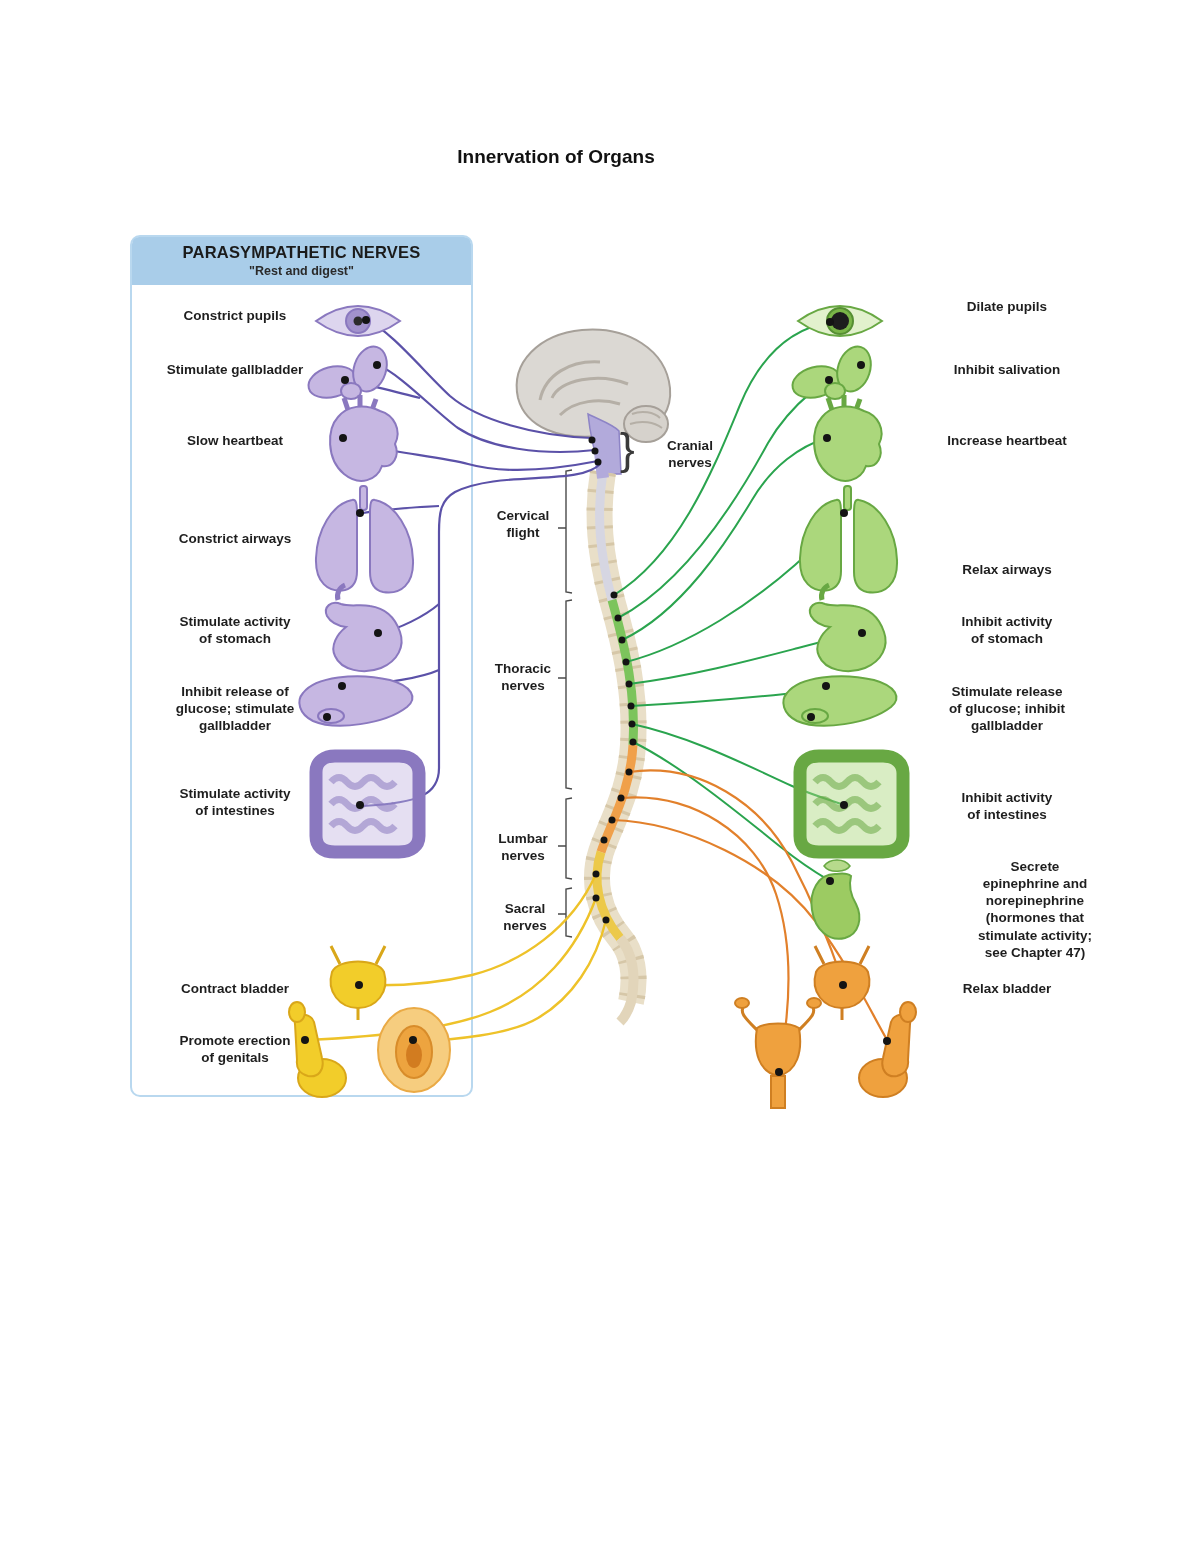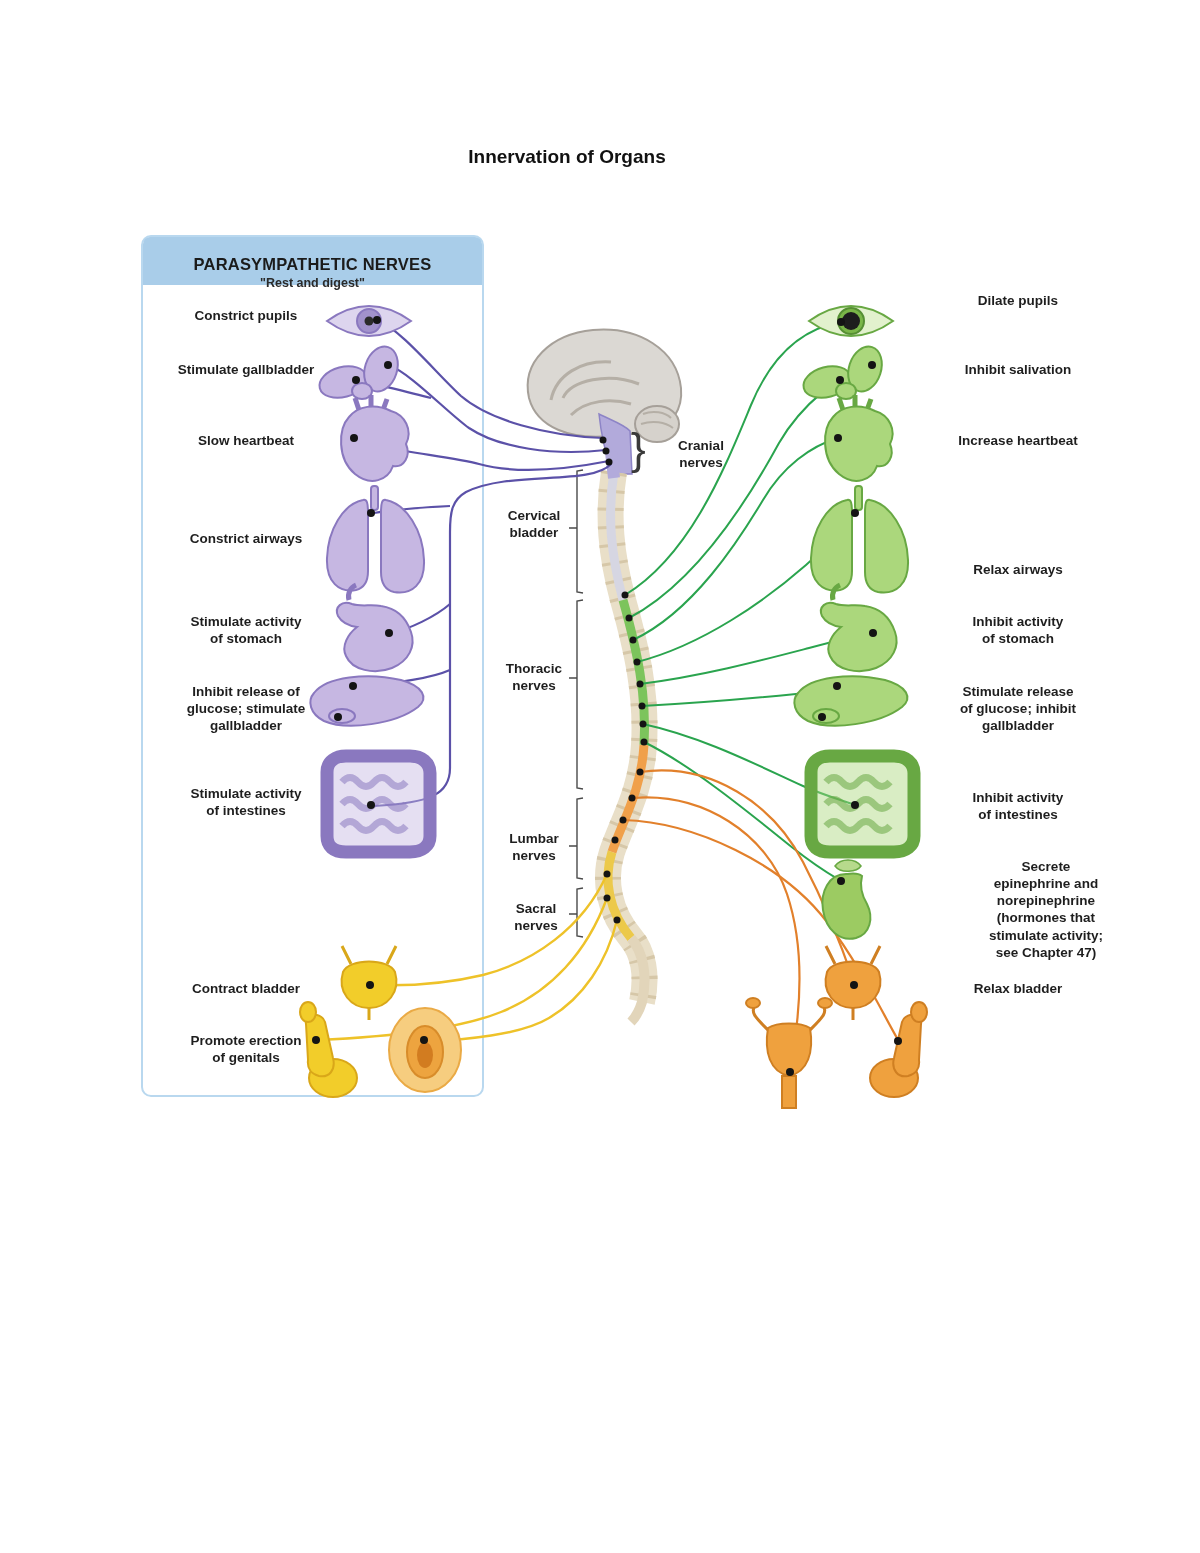--- a/index.html
+++ b/index.html
@@ -1,23 +1,23 @@
 <!DOCTYPE html>
 <html><head>
 <meta charset="utf-8">
 <style>
   html,body{margin:0;padding:0;background:#ffffff;}
   #page{position:relative;width:1112px;height:1553px;background:#ffffff;overflow:hidden;
-        font-family:"Liberation Sans",sans-serif;margin-left:11px;}
+        font-family:"Liberation Sans",sans-serif;}
   .doc-title{position:absolute;left:0;width:100%;text-align:center;
              font:700 19px "Liberation Sans",sans-serif;color:#111;z-index:4;}
   .panel{position:absolute;top:235px;width:343px;height:862px;background:#fff;
          border:2px solid #b9d8ef;border-radius:10px;box-sizing:border-box;z-index:1;}
   .panel-header{height:48px;background:#a9cde9;border-radius:7px 7px 0 0;text-align:center;
-                padding-top:18px;box-sizing:border-box;}
+                padding-top:6px;box-sizing:border-box;}
   .panel-title{font:700 16.5px "Liberation Sans",sans-serif;color:#1b1b1b;letter-spacing:.2px;}
   .panel-subtitle{font:700 12.5px "Liberation Sans",sans-serif;color:#2a2a2a;margin-top:2px;}
   .lbl{position:absolute;font:700 13.5px "Liberation Sans",sans-serif;color:#1e1e1e;
        line-height:1.27;white-space:pre-line;z-index:3;text-align:center;}
   .brace{position:absolute;font:400 44px "Liberation Sans",sans-serif;color:#3a3a3a;z-index:3;}
   svg#art{position:absolute;left:0;top:0;z-index:2;pointer-events:none;}
   .pn{stroke:#5b51a8;stroke-width:2.2;fill:none;}
   .gn{stroke:#2aa44e;stroke-width:2;fill:none;}
   .on{stroke:#e2802b;stroke-width:2.2;fill:none;}
   .yn{stroke:#eec229;stroke-width:2.4;fill:none;}
@@ -254,21 +254,21 @@
 of stomach</div>
   <div class="lbl" style="left:145px;top:683px;width:180px">Inhibit release of
 glucose; stimulate
 gallbladder</div>
   <div class="lbl" style="left:145px;top:785px;width:180px">Stimulate activity
 of intestines</div>
   <div class="lbl" style="left:145px;top:980px;width:180px">Contract bladder</div>
   <div class="lbl" style="left:145px;top:1032px;width:180px">Promote erection
 of genitals</div>
 
-  <div class="lbl" style="left:932px;top:292px;width:150px">Dilate pupils</div>
+  <div class="lbl" style="left:932px;top:298px;width:150px">Dilate pupils</div>
   <div class="lbl" style="left:932px;top:361px;width:150px">Inhibit salivation</div>
   <div class="lbl" style="left:932px;top:432px;width:150px">Increase heartbeat</div>
   <div class="lbl" style="left:932px;top:561px;width:150px">Relax airways</div>
   <div class="lbl" style="left:932px;top:613px;width:150px">Inhibit activity
 of stomach</div>
   <div class="lbl" style="left:932px;top:683px;width:150px">Stimulate release
 of glucose; inhibit
 gallbladder</div>
   <div class="lbl" style="left:932px;top:789px;width:150px">Inhibit activity
 of intestines</div>
@@ -277,21 +277,21 @@
 norepinephrine
 (hormones that
 stimulate activity;
 see Chapter 47)</div>
   <div class="lbl" style="left:932px;top:980px;width:150px">Relax bladder</div>
 
   <div class="brace" style="left:620px;top:424px">}</div>
   <div class="lbl" style="left:650px;top:437px;width:80px">Cranial
 nerves</div>
   <div class="lbl" style="left:488px;top:507px;width:70px">Cervical
-bladder</div>
+flight</div>
   <div class="lbl" style="left:488px;top:660px;width:70px">Thoracic
 nerves</div>
   <div class="lbl" style="left:488px;top:830px;width:70px">Lumbar
 nerves</div>
   <div class="lbl" style="left:490px;top:900px;width:70px">Sacral
 nerves</div>
 
 </div>
 
 </body></html>

